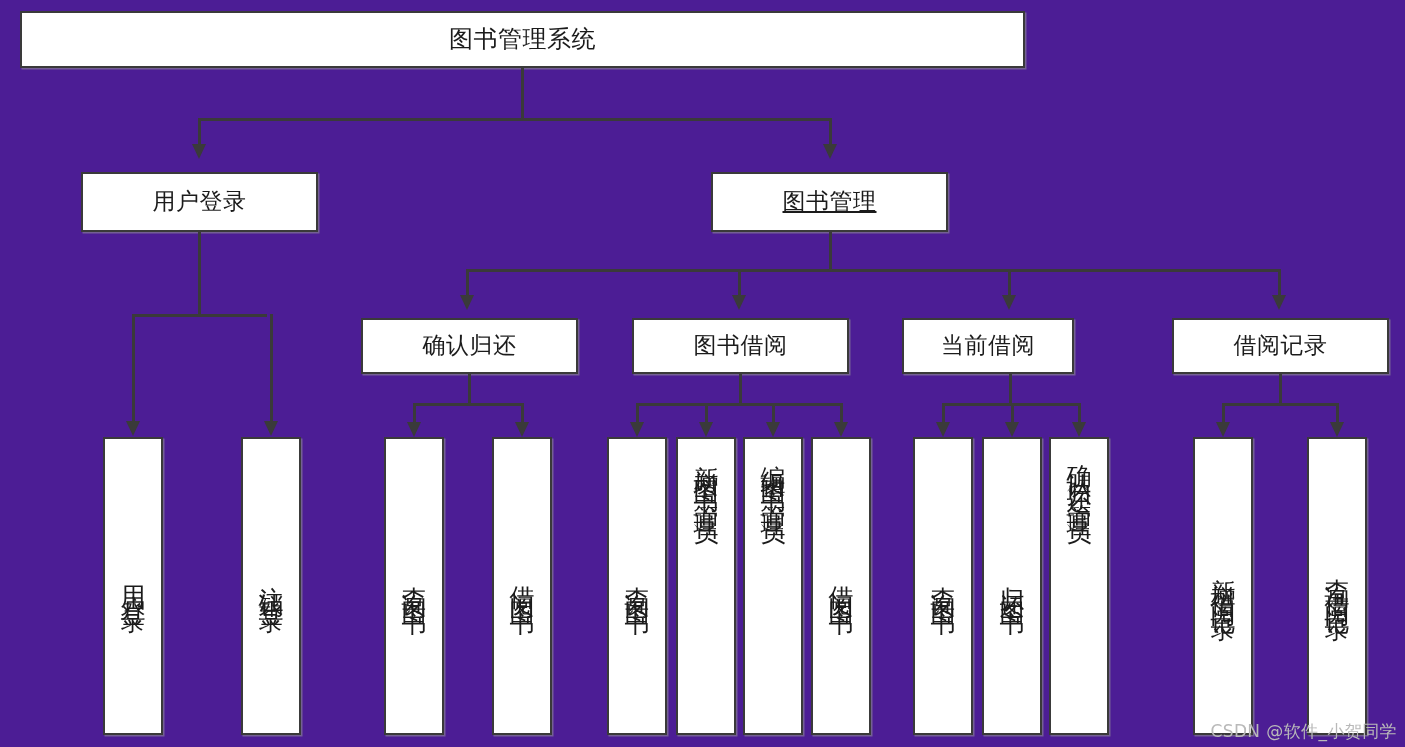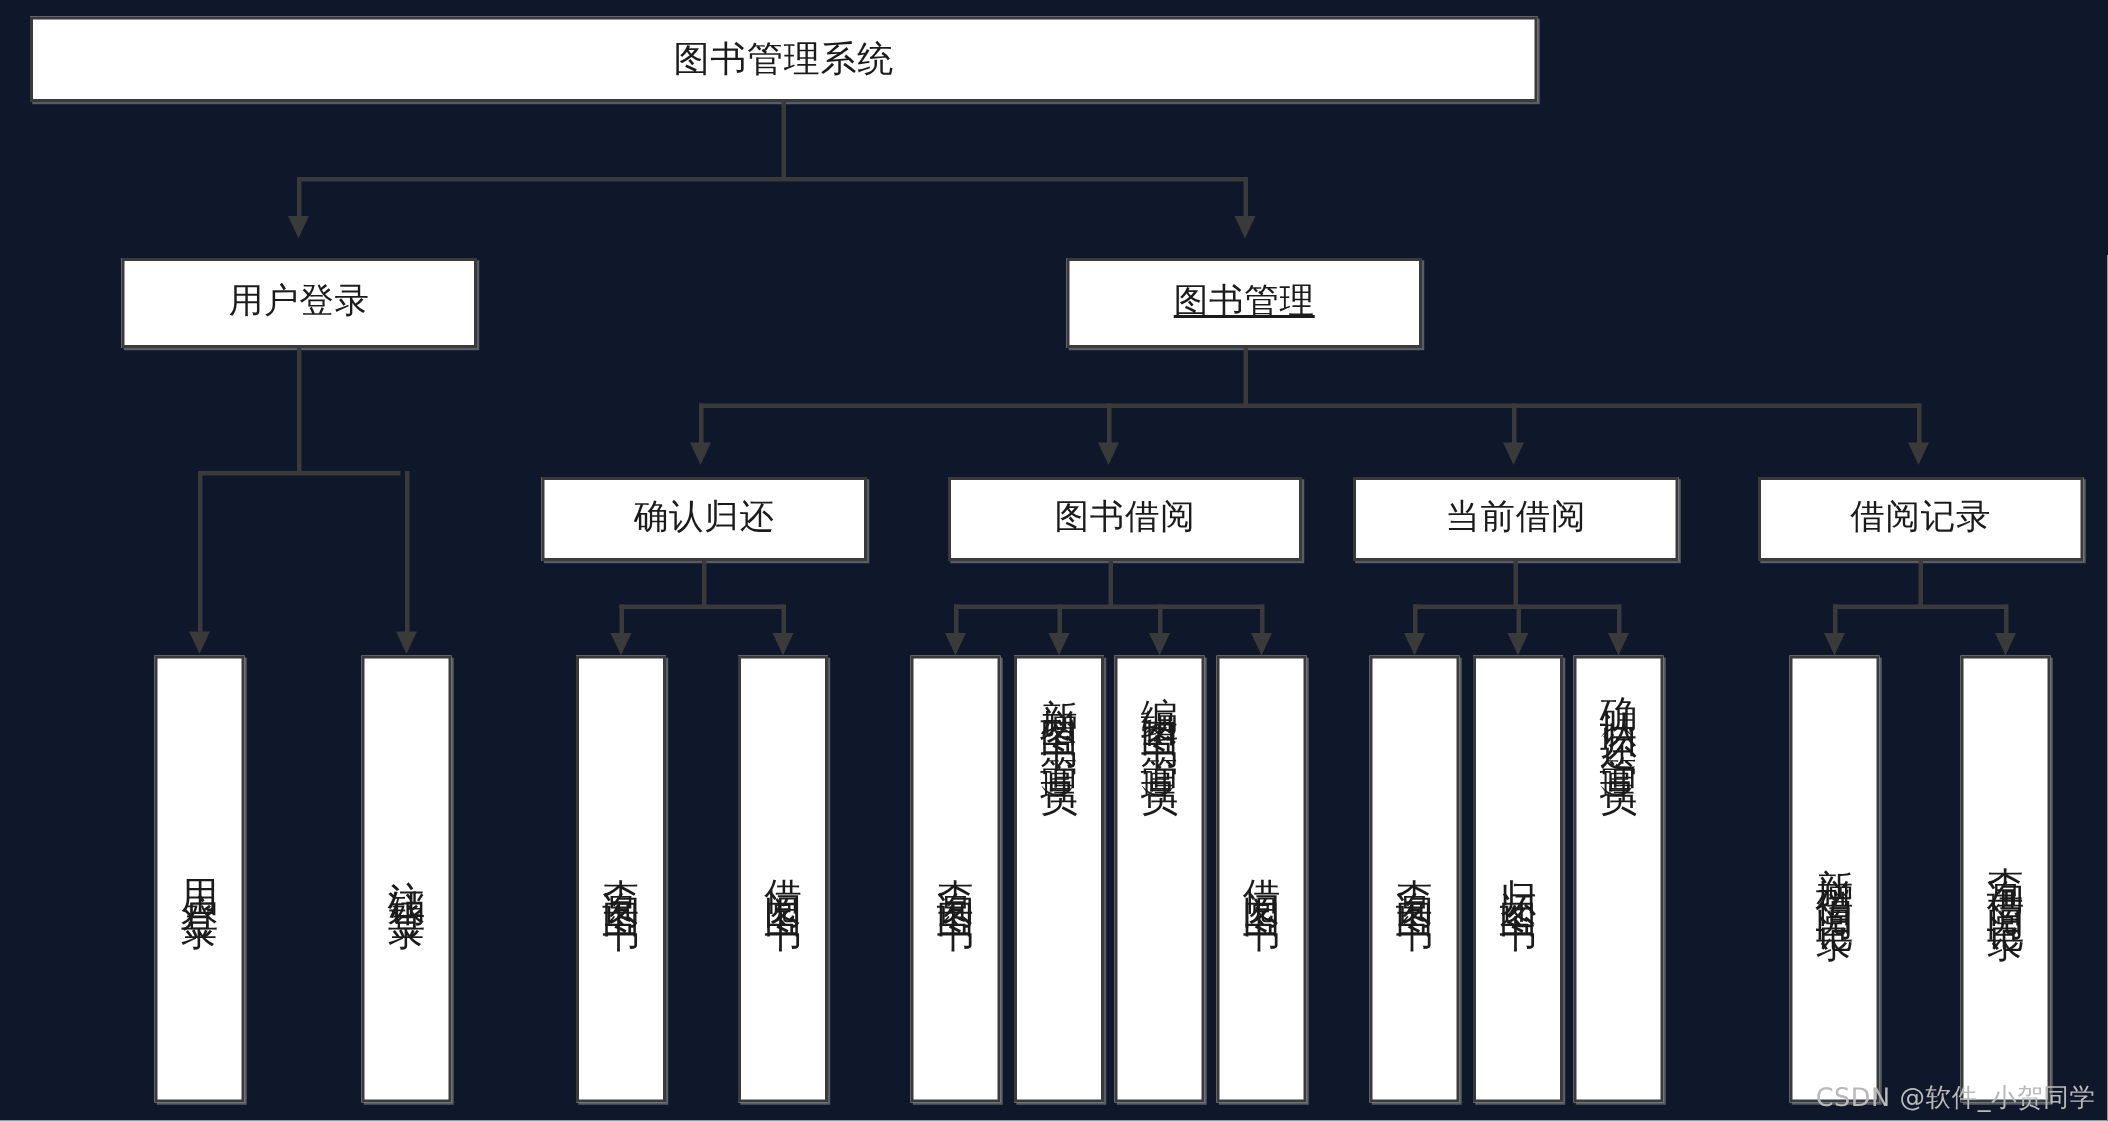--- a/index.html
+++ b/index.html
@@ -4,21 +4,21 @@
 <style>
   html,body{margin:0;padding:0;background:#ffffff;}
   body{
     font-family:"DejaVu Sans","Liberation Sans",sans-serif;
     -webkit-font-smoothing:antialiased;
   }
   #canvas{
     position:relative;
     width:1405px;
     height:747px;
-    background:#0f172a;
+    background:#4c1d95;
     overflow:hidden;
   }
   
   .node{
     position:absolute;
     box-sizing:border-box;
     background:#ffffff;
     border:2.5px solid #3a3a3a;
     box-shadow:1.5px 1.5px 0 0 rgba(150,150,150,.55);
     display:flex;
@@ -124,24 +124,24 @@
   <div class="ln v" style="left:738px;top:269px;height:27px;"></div>
   <div class="arrow" style="left:732px;top:295px;"></div>
   <div class="ln v" style="left:1008px;top:269px;height:27px;"></div>
   <div class="arrow" style="left:1002px;top:295px;"></div>
   <div class="ln v" style="left:1278px;top:269px;height:27px;"></div>
   <div class="arrow" style="left:1272px;top:295px;"></div>
 
   <div class="node horiz" style="left:361px;top:318px;width:217px;height:56px;">
     <span class="label">确认归还</span>
   </div>
-  <div class="node horiz" style="left:632px;top:318px;width:236px;height:56px;">
+  <div class="node horiz" style="left:632px;top:318px;width:217px;height:56px;">
     <span class="label">图书借阅</span>
   </div>
-  <div class="node horiz" style="left:902px;top:318px;width:217px;height:56px;">
+  <div class="node horiz" style="left:902px;top:318px;width:172px;height:56px;">
     <span class="label">当前借阅</span>
   </div>
   <div class="node horiz" style="left:1172px;top:318px;width:217px;height:56px;">
     <span class="label">借阅记录</span>
   </div>
 
   <div class="ln v" style="left:468px;top:374px;height:31px;"></div>
   <div class="ln h" style="left:413px;top:403px;width:110px;"></div>
   <div class="ln v" style="left:413px;top:403px;height:20px;"></div>
   <div class="arrow" style="left:407px;top:422px;"></div>

